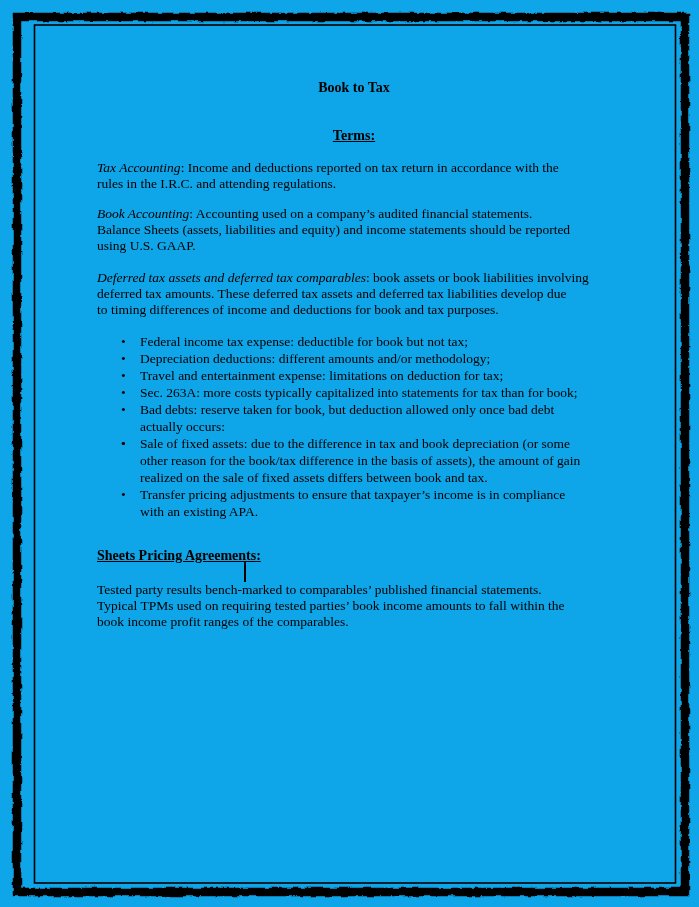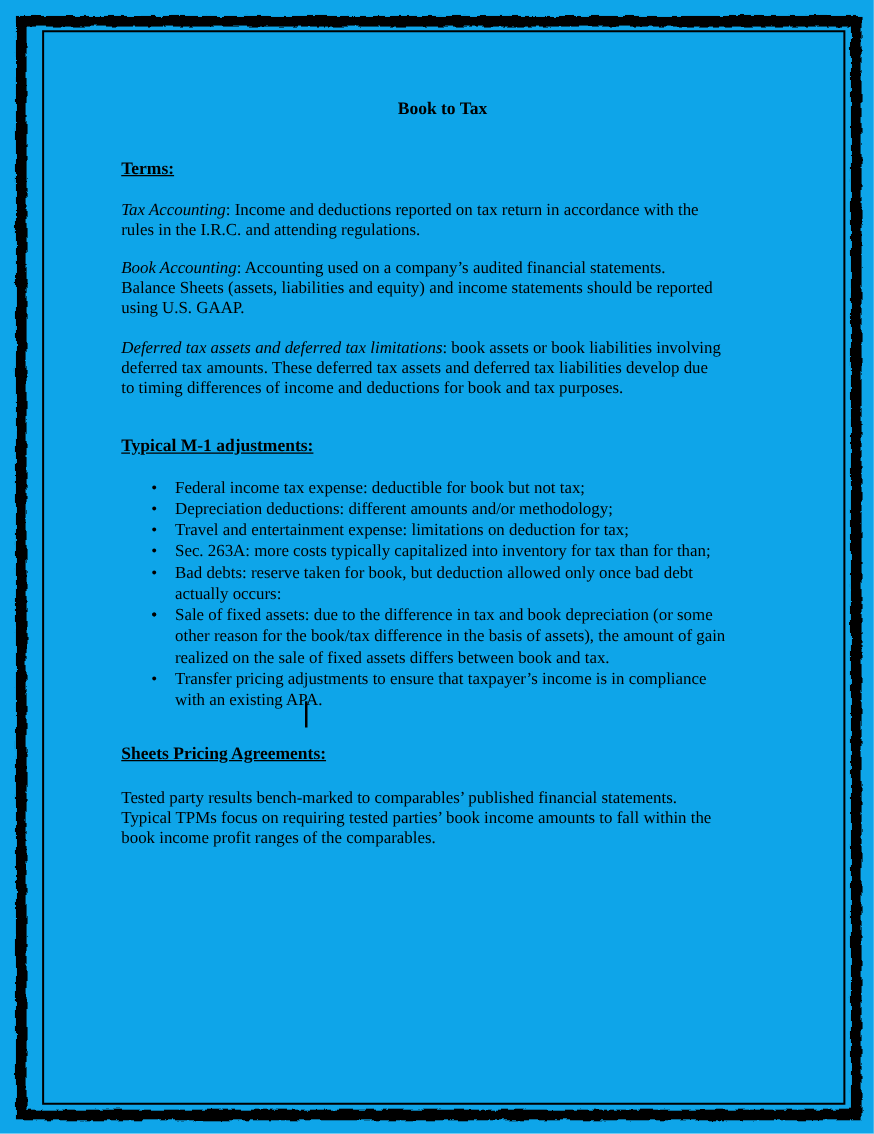--- a/index.html
+++ b/index.html
@@ -36,21 +36,21 @@
     font-weight: bold;
     text-align: center;
   }
   .section-heading {
     font-size: 14px;
     line-height: 16px;
     font-weight: bold;
     text-decoration: underline;
     margin: 0;
   }
-  .h-terms { margin-top: 32px; }
+  .h-terms { margin-top: 32px; text-align: center; }
   .h-m1 { margin-top: 32px; }
   .h-apa { margin-top: 28px; }
   .para {
     margin: 0;
     font-size: 13.5px;
     line-height: 16px;
   }
   .def-text, .flow-text { white-space: pre-line; }
   .term { font-style: italic; }
   .p-gap-first { margin-top: 14px; }
@@ -102,44 +102,43 @@
     <h2 class="section-heading h-terms">Terms:</h2>
 
     <p class="para p-gap"><i class="term">Tax Accounting</i><span class="def-text">:  Income and deductions reported on tax return in accordance with the
 rules in the I.R.C. and attending regulations.</span></p>
 
     <p class="para p-gap-first"><i class="term">Book Accounting</i><span class="def-text">:  Accounting used on a company’s audited financial statements.
 Balance Sheets (assets, liabilities and equity) and income statements should be reported
 using U.S. GAAP.</span></p>
 
 
-    <p class="para p-gap"><i class="term">Deferred tax assets and deferred tax limitations</i><span class="def-text">:  book assets or book liabilities involving
+    <p class="para p-gap"><i class="term">Deferred tax assets and deferred tax comparables</i><span class="def-text">:  book assets or book liabilities involving
 deferred tax amounts.  These deferred tax assets and deferred tax liabilities develop due
 to timing differences of income and deductions for book and tax purposes.</span></p>
 
-    <h2 class="section-heading h-m1">Typical M-1 adjustments:</h2>
 
     <div class="bullet-list">
       <div class="bullet-item"><span class="bullet-glyph">•</span><span class="flow-text">Federal income tax expense:  deductible for book but not tax;</span></div>
       <div class="bullet-item"><span class="bullet-glyph">•</span><span class="flow-text">Depreciation deductions:  different amounts and/or methodology;</span></div>
       <div class="bullet-item"><span class="bullet-glyph">•</span><span class="flow-text">Travel and entertainment expense:  limitations on deduction for tax;</span></div>
-      <div class="bullet-item"><span class="bullet-glyph">•</span><span class="flow-text">Sec. 263A:  more costs typically capitalized into inventory for tax than for than;</span></div>
+      <div class="bullet-item"><span class="bullet-glyph">•</span><span class="flow-text">Sec. 263A:  more costs typically capitalized into statements for tax than for book;</span></div>
       <div class="bullet-item"><span class="bullet-glyph">•</span><span class="flow-text">Bad debts:  reserve taken for book, but deduction allowed only once bad debt
 actually occurs:</span></div>
       <div class="bullet-item"><span class="bullet-glyph">•</span></div>
       <div class="bullet-item"><span class="bullet-glyph">•</span><span class="flow-text">Sale of fixed assets:  due to the difference in tax and book depreciation (or some
 other reason for the book/tax difference in the basis of assets), the amount of gain
 realized on the sale of fixed assets differs between book and tax.</span></div>
       <div class="bullet-item"><span class="bullet-glyph">•</span><span class="flow-text">Transfer pricing adjustments to ensure that taxpayer’s income is in compliance
 with an existing APA.</span></div>
     </div>
 
     <h2 class="section-heading h-apa">Sheets Pricing Agreements:</h2>
 
     <p class="para p-apa flow-text">Tested party results bench-marked to comparables’ published financial statements.
-Typical TPMs focus on requiring tested parties’ book income amounts to fall within the
+Typical TPMs used on requiring tested parties’ book income amounts to fall within the
 book income profit ranges of the comparables.</p>
 
   </div>
 
   <div class="caret"></div>
 
 </div>
 
 </body></html>

